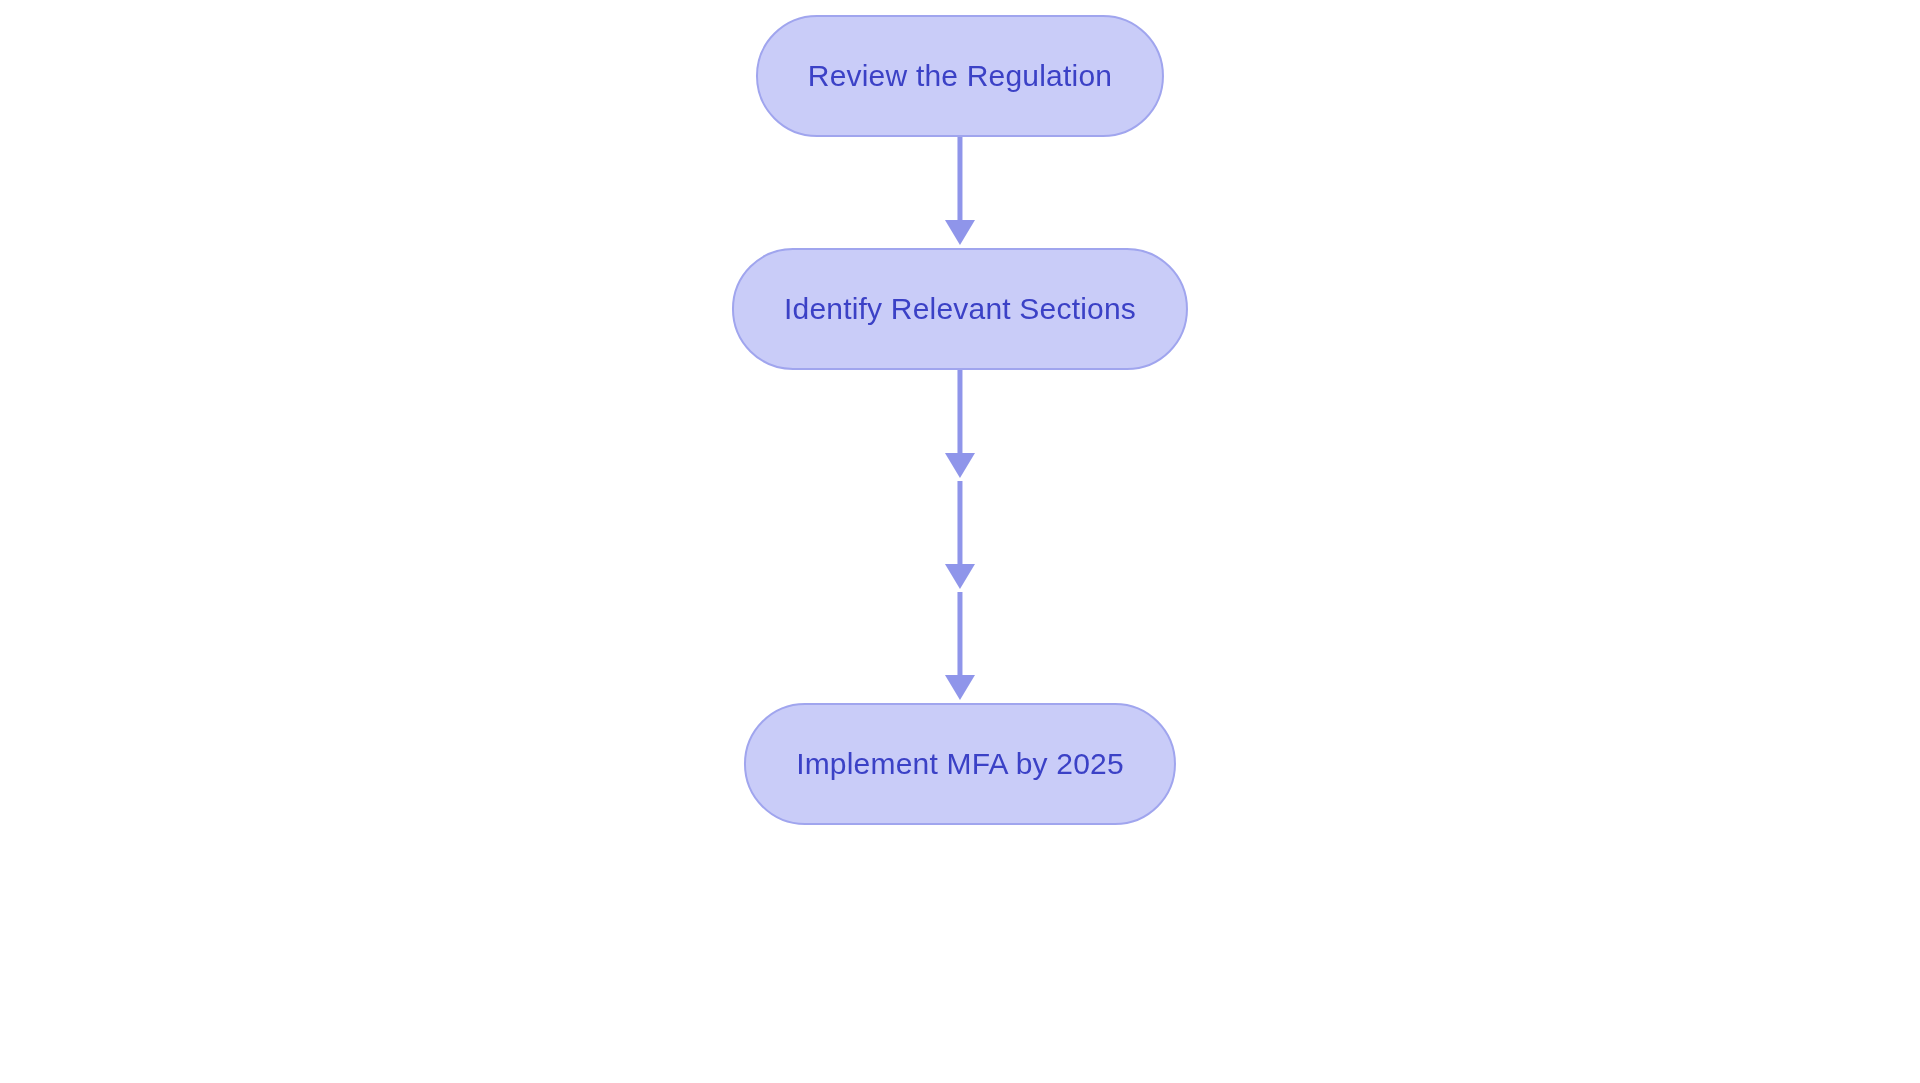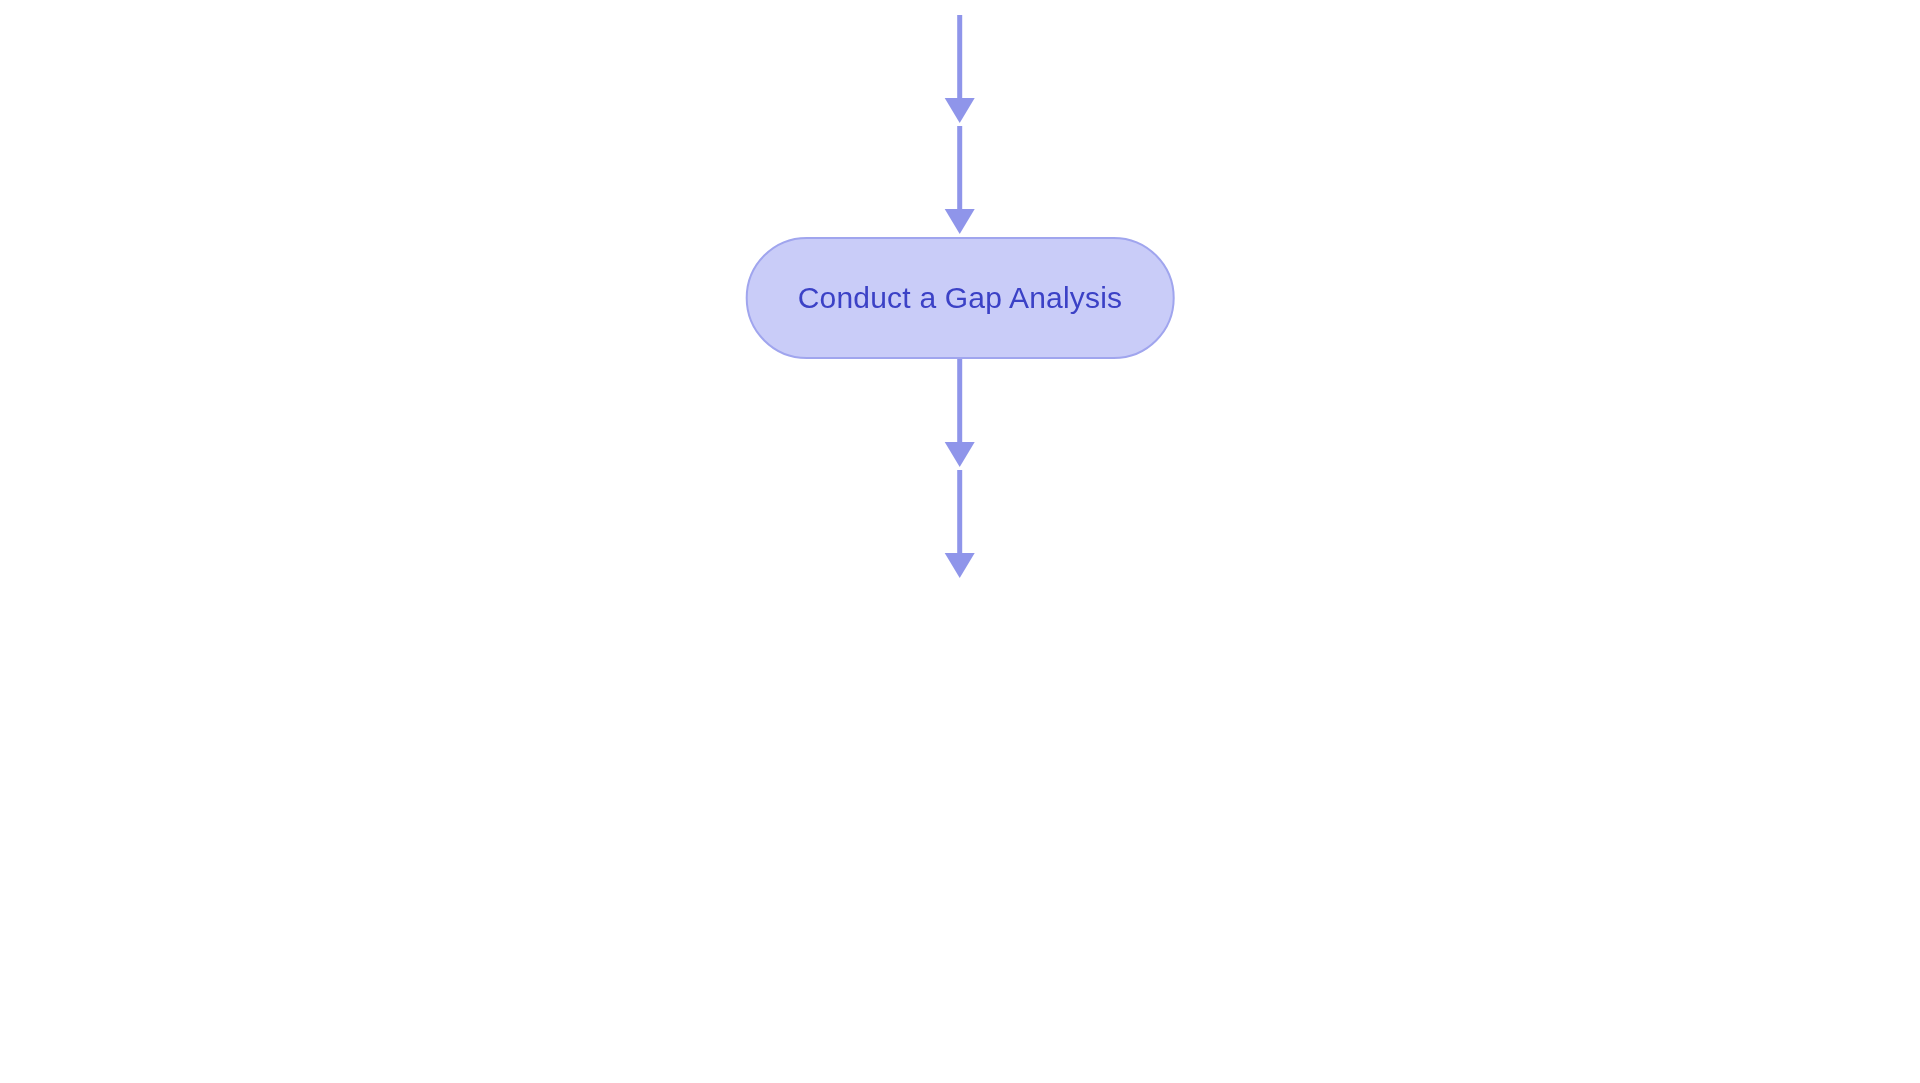--- a/index.html
+++ b/index.html
@@ -59,41 +59,47 @@
     border-left: 15px solid transparent;
     border-right: 15px solid transparent;
     border-top: 25px solid #8F95EA;
   }
 </style>
 </head>
 <body>
 
 <div class="flowchart">
 
-
-  <div class="arrow">
-    <div class="arrow-line"></div>
-    <div class="arrow-head"></div>
+  <div class="node">
+    <span>Review the Regulation</span>
   </div>
-
 
   <div class="arrow">
     <div class="arrow-line"></div>
     <div class="arrow-head"></div>
   </div>
 
   <div class="node">
-    <span>Conduct a Gap Analysis</span>
+    <span>Identify Relevant Sections</span>
   </div>
 
   <div class="arrow">
     <div class="arrow-line"></div>
     <div class="arrow-head"></div>
   </div>
 
 
   <div class="arrow">
     <div class="arrow-line"></div>
     <div class="arrow-head"></div>
   </div>
 
 
+  <div class="arrow">
+    <div class="arrow-line"></div>
+    <div class="arrow-head"></div>
+  </div>
+
+  <div class="node">
+    <span>Implement MFA by 2025</span>
+  </div>
+
 </div>
 
 </body></html>

